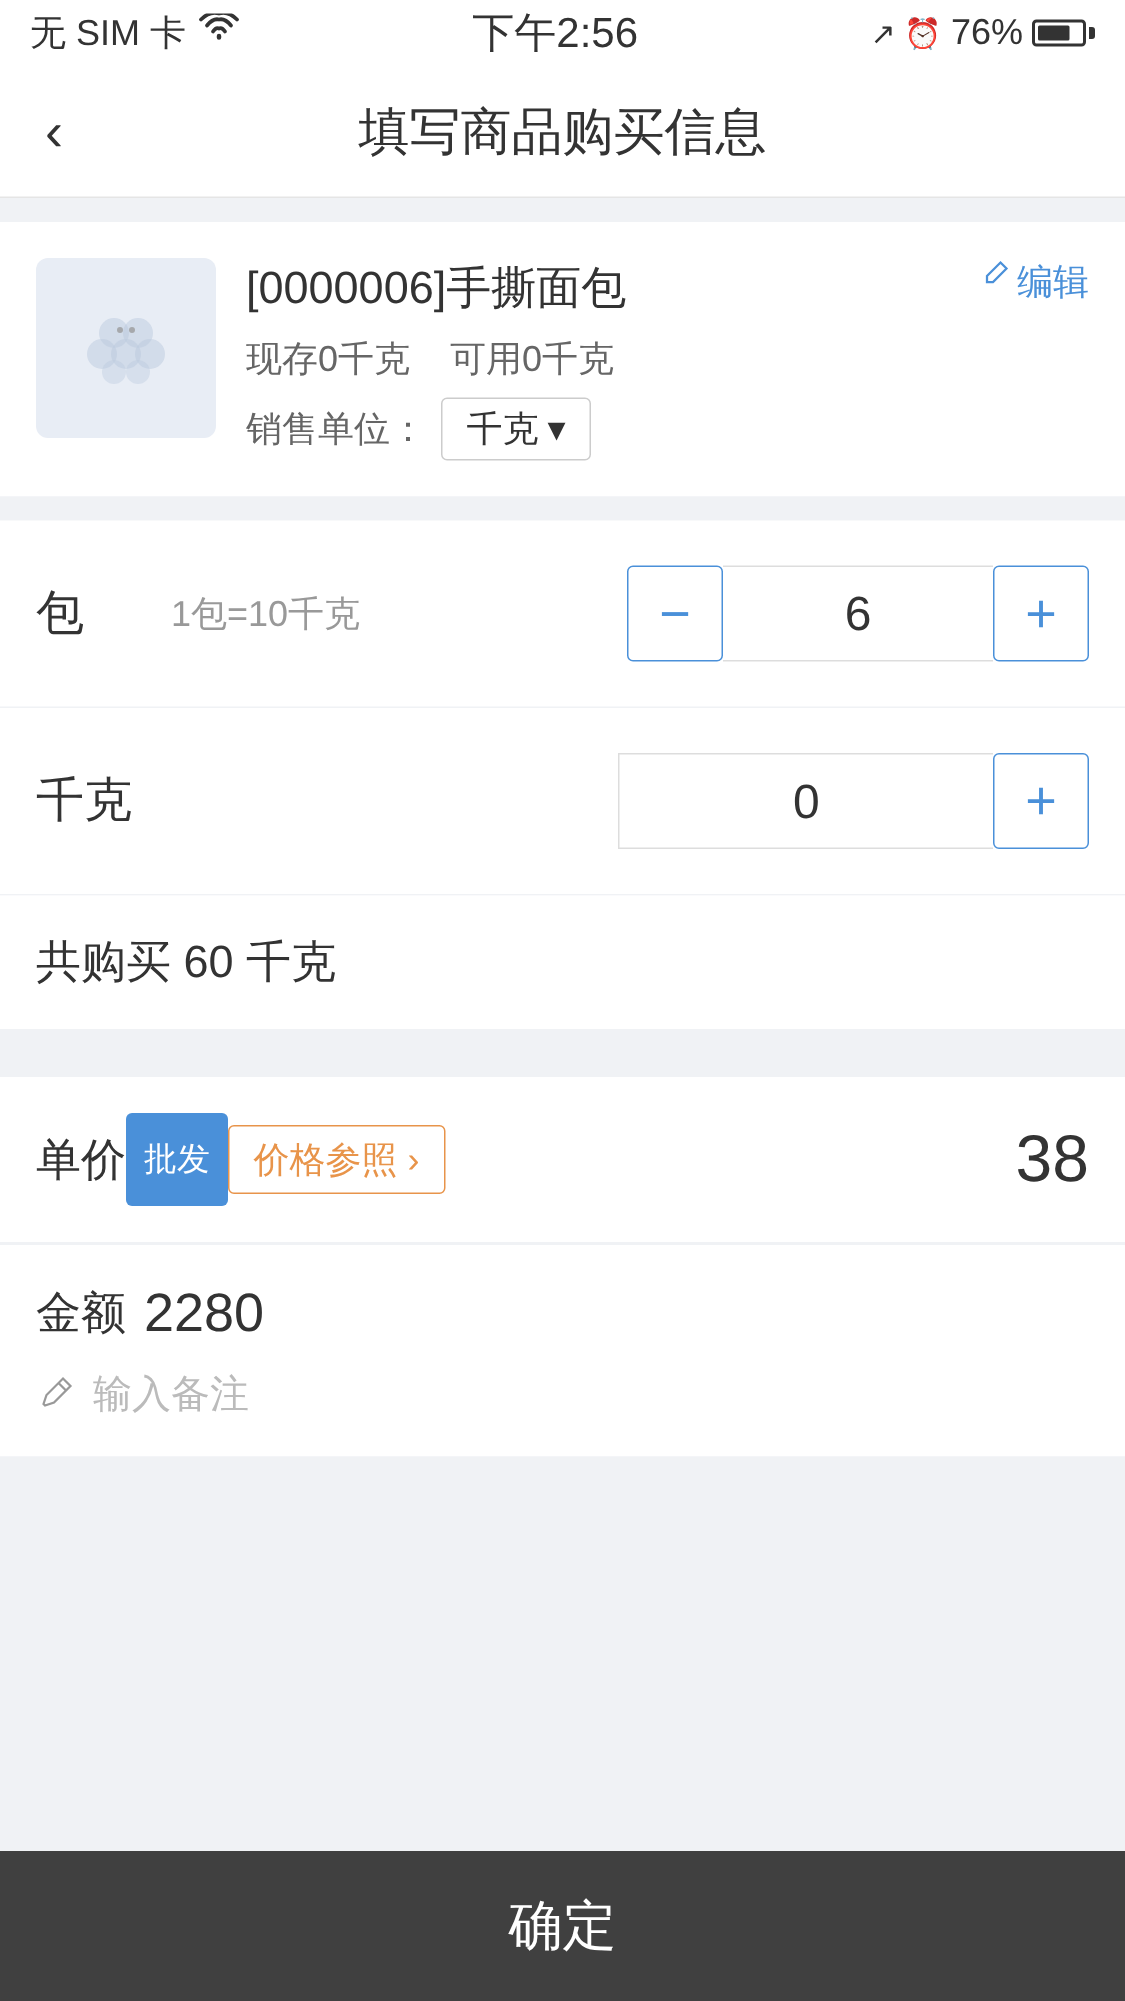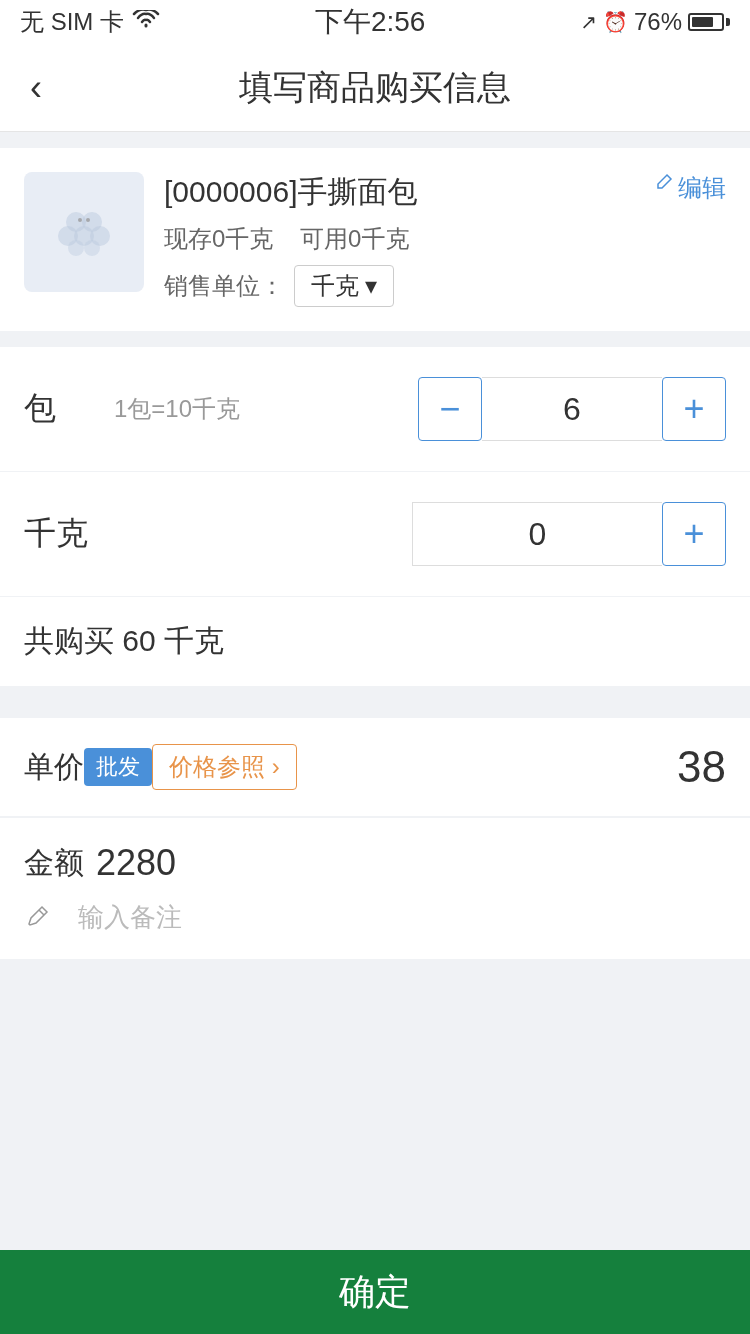--- a/index.html
+++ b/index.html
@@ -225,21 +225,21 @@
       align-items: center;
     }
     .price-label {
       font-size: 30px;
       color: #333;
     }
     .price-tag {
       background: #4a90d9;
       color: #fff;
       font-size: 22px;
-      padding: 4px 12px;
+      padding: 16px 12px;
       border-radius: 4px;
     }
     .price-ref-btn {
       border: 1.5px solid #e8944a;
       color: #e8944a;
       background: #fff;
       border-radius: 4px;
       padding: 6px 16px;
       font-size: 24px;
       display: flex;
@@ -270,39 +270,39 @@
       color: #333;
     }
     .amount-value {
       font-size: 36px;
       color: #333;
       font-weight: 500;
     }
     .remark-row {
       display: flex;
       align-items: center;
-      gap: 26px;
+      gap: 10px;
       color: #999;
       font-size: 26px;
     }
 
     
     .empty-area {
       height: 300px;
       background: #f0f2f5;
     }
 
     
     .confirm-btn {
       position: fixed;
       bottom: 0;
       left: 0;
       width: 750px;
-      height: 84px;
-      background: #15803d;
+      height: 100px;
+      background: #404040;
       color: #fff;
       font-size: 36px;
       border: none;
       cursor: pointer;
       display: flex;
       align-items: center;
       justify-content: center;
     }
     .battery-bar {
       display: inline-flex;

